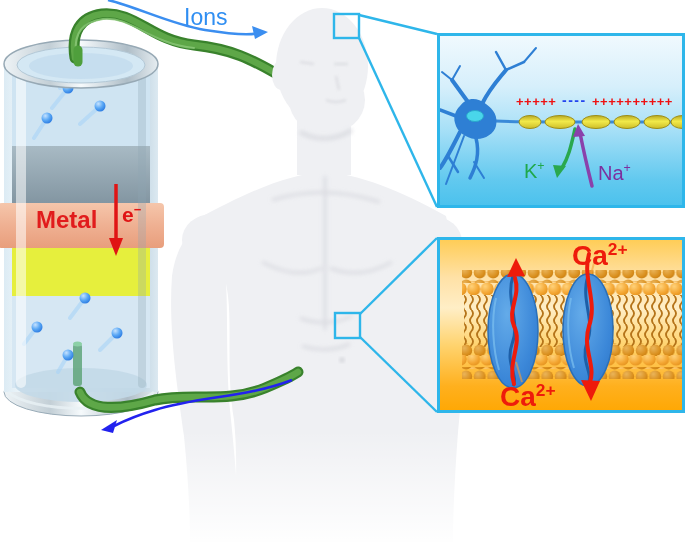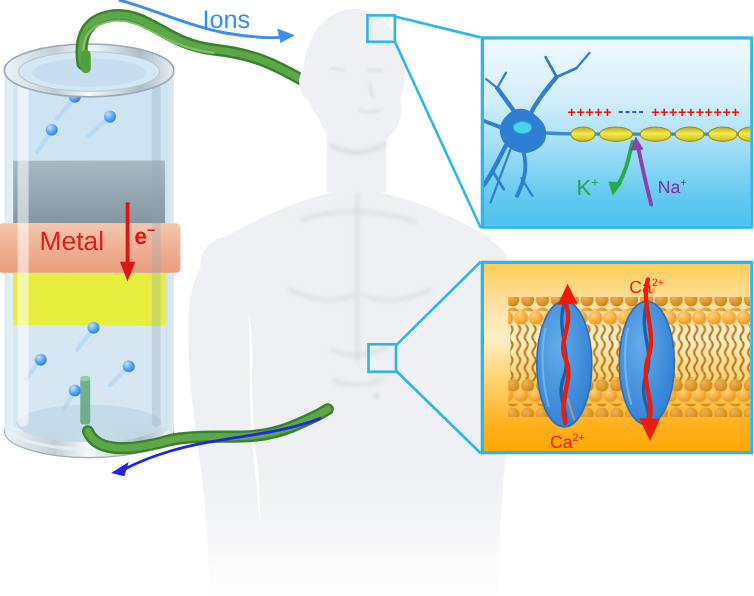--- a/index.html
+++ b/index.html
@@ -4,34 +4,34 @@
 <style>
   html,body{margin:0;padding:0;background:#fff;}
   .canvas{
     position:relative;width:685px;height:542px;background:#ffffff;
     font-family:"Liberation Sans",sans-serif;overflow:hidden;padding-left:47px;
   }
   .base-svg{position:absolute;left:0;top:0;}
   .lbl{position:absolute;white-space:nowrap;line-height:1;}
   sup{font-size:0.62em;}
   .ions-label{left:184px;top:6px;font-size:23px;color:var(--ions-blue,#2f8ef2);}
-  .metal-label{left:36px;top:208px;font-size:24px;font-weight:normal;color:var(--metal-red,#e11c1c);}
+  .metal-label{left:36px;top:208px;font-size:24px;font-weight:bold;color:var(--metal-red,#e11c1c);}
   .electron-label{left:122px;top:203px;font-size:21px;font-weight:bold;color:var(--electron-red,#e01414);}
   .panel{position:absolute;box-sizing:border-box;border:3px solid var(--panel-border,#2eb6ea);}
   .panel-neuron{left:437px;top:33px;width:248px;height:175px;
     background:linear-gradient(180deg,#f0f9fe 0%,#d6effb 30%,#a8e0f7 55%,#62c9ef 85%,#4cc2ed 100%);}
   .panel-membrane{left:437px;top:237px;width:248px;height:176px;
     background:linear-gradient(180deg,#ffcd57 0%,#ffe1a6 22%,#ffeec6 40%,#ffd36e 62%,#ffb01e 86%,#ffa805 100%);}
   .panel svg{position:absolute;left:0;top:0;}
   .chg{position:absolute;font-weight:bold;font-size:13px;letter-spacing:.5px;line-height:14px;}
   .chg-plus{color:var(--charge-plus-red,#ee1111);}
   .chg-minus{color:var(--charge-minus-blue,#2244ee);letter-spacing:1.5px;font-size:14px;}
   .k-label{left:84px;top:124px;font-size:20px;color:var(--potassium-green,#1fa84b);}
-  .na-label{left:158px;top:126px;font-size:16px;color:var(--sodium-purple,#7c2f9e);}
-  .ca-label{font-size:16px;font-weight:normal;color:var(--calcium-red,#ee1b0b);margin-top:12px;}
+  .na-label{left:158px;top:126px;font-size:20px;color:var(--sodium-purple,#7c2f9e);}
+  .ca-label{font-size:28px;font-weight:bold;color:var(--calcium-red,#ee1b0b);}
   .ca-top{left:132px;top:1px;}
   .ca-bottom{left:60px;top:142px;}
 </style>
 </head>
 <body>
 
 <div class="canvas">
 
   <svg class="base-svg" width="685" height="542" viewBox="0 0 685 542">
     <defs>

